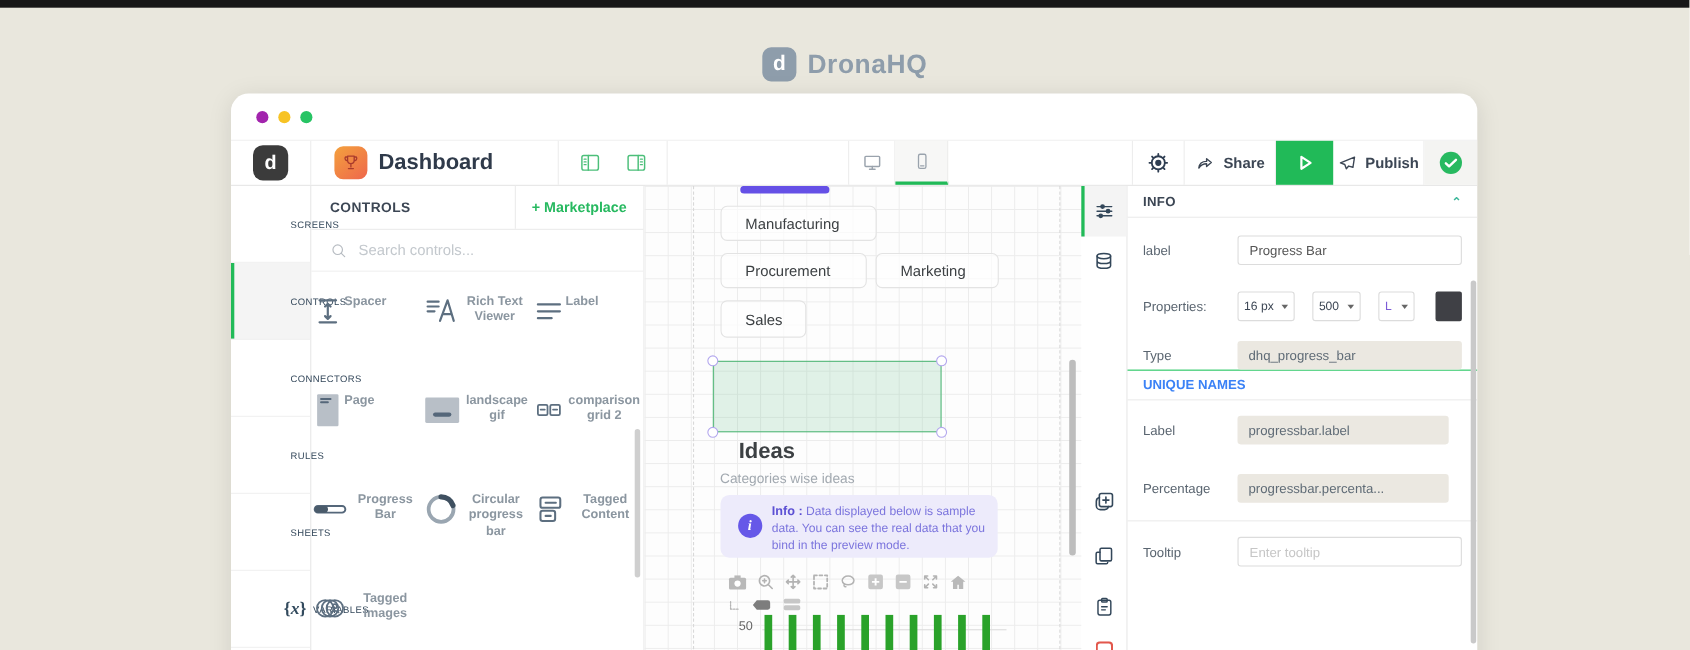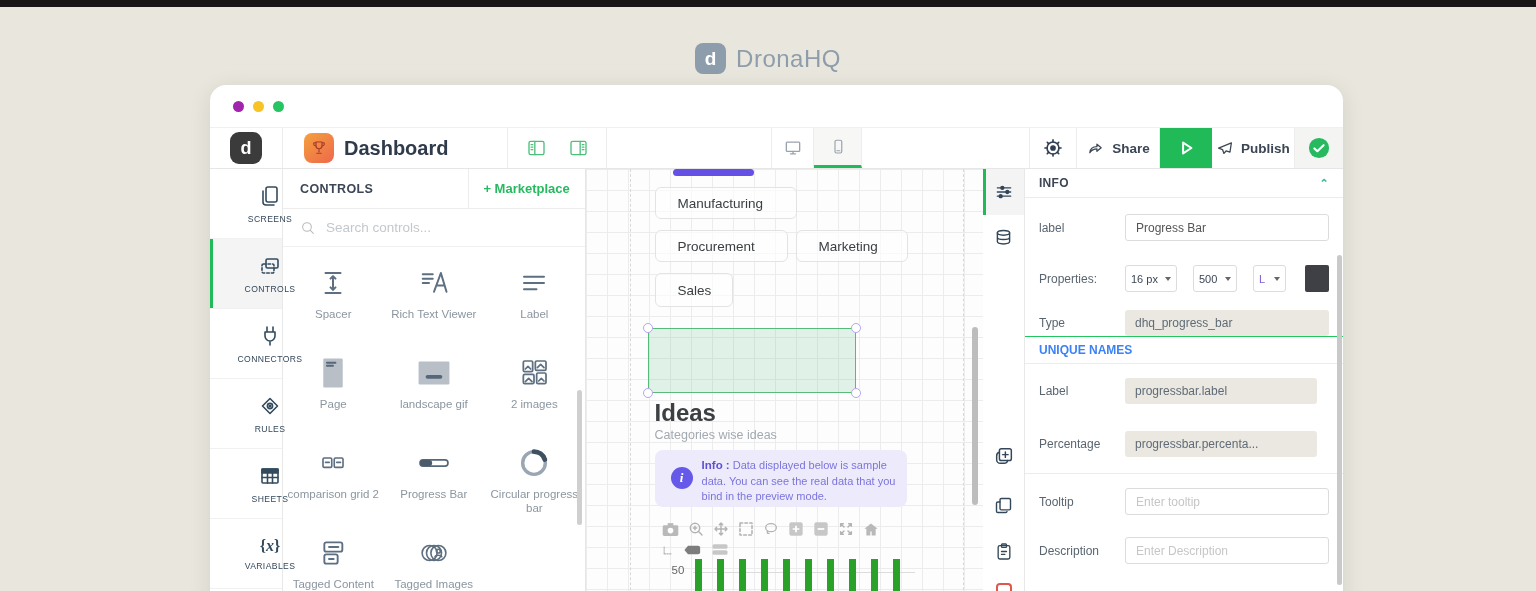--- a/index.html
+++ b/index.html
@@ -2,21 +2,21 @@
 <html><head>
 <meta charset="utf-8">
 <style>
   * { margin:0; padding:0; box-sizing:border-box; }
   html,body { width:1536px; height:591px; overflow:hidden; }
   body { background:#e9e7dd; font-family:"Liberation Sans", sans-serif; position:relative; }
   .topstrip { position:absolute; top:0; left:0; width:100%; height:7px; background:#171717; }
   
   .brand { position:absolute; top:43px; left:0; width:100%; display:flex; justify-content:center; align-items:center; gap:10px; }
   .brand-icon { width:31px; height:31px; border-radius:8px; background:#8e9dab; color:#fff; display:flex; align-items:center; justify-content:center; font-weight:bold; font-size:19px; }
-  .brand-name { font-size:24px; font-weight:normal; color:#8e9dab; letter-spacing:.5px; }
+  .brand-name { font-size:24px; font-weight:bold; color:#8e9dab; letter-spacing:.5px; }
   
   .window { position:absolute; left:210px; top:85px; width:1133px; height:560px; background:#fff; border-radius:16px 16px 0 0; box-shadow:0 4px 22px rgba(0,0,0,.10); overflow:hidden; }
   .chrome { height:42px; display:flex; align-items:center; padding-left:23px; gap:9px; }
   .dot { width:11px; height:11px; border-radius:50%; }
   .dot.p { background:#a224ad; } .dot.y { background:#f7c325; } .dot.g { background:#27c464; }
   
   .toolbar { height:42px; border-top:1px solid #f0f0f0; border-bottom:1px solid #e6e6e6; display:flex; }
   .tseg { border-right:1px solid #ededed; display:flex; align-items:center; justify-content:center; gap:8px; height:100%; }
   .s1{width:73px;} .s2{width:225px; justify-content:flex-start; padding-left:21px; gap:10px;} .s3{width:99px; gap:21px;}
   .s4{width:165px; border-right:1px solid #ededed;} .s5{width:42px;} .s6{width:48px; background:#f7f7f6; border-bottom:3px solid #21ba58;}
@@ -25,48 +25,48 @@
   .applogo { width:32px; height:32px; border-radius:9px; background:#3b3b3b; color:#fff; font-weight:bold; font-size:18px; display:flex; align-items:center; justify-content:center; }
   .projicon { width:30px; height:30px; border-radius:8px; background:linear-gradient(140deg,#f4a13d,#ee674c); display:flex; align-items:center; justify-content:center; }
   .apptitle { font-size:20px; font-weight:bold; color:#2f3a4a; }
   .tlabel { font-size:13.5px; font-weight:bold; color:#3c4654; }
   svg.ic { fill:none; stroke:currentColor; stroke-width:1.6; stroke-linecap:round; stroke-linejoin:round; }
   .checkc { width:22px; height:22px; }
   
   .main { display:flex; height:476px; }
   
   .nav { width:73px; border-right:1px solid #e8e8e8; }
-  .nav-item { height:70px; display:flex; flex-direction:column; align-items:center; justify-content:center; gap:6px; border-bottom:1px solid #f1f1f1; color:#334b5e; cursor:pointer;padding-left:48px; }
+  .nav-item { height:70px; display:flex; flex-direction:row; align-items:center; justify-content:flex-start; gap:6px; border-bottom:1px solid #f1f1f1; color:#334b5e; cursor:pointer;padding-left:48px; }
   .nav-item.sel { background:#f4f4f4; box-shadow:inset 3px 0 0 #21ba58; }
   .nav-item span { font-size:8.6px; letter-spacing:.4px; color:#33475a; }
   .vx { font-family:"Liberation Serif", serif; font-weight:bold; font-size:16px; }
   
   .cpanel { width:325px; border-right:1px solid #e6e6e6; position:relative; }
   .cphead { height:40px; border-bottom:1px solid #ececec; display:flex; align-items:stretch; }
   .cphead .t { flex:1; display:flex; align-items:center; padding-left:17px; font-size:12.5px; font-weight:bold; letter-spacing:.4px; color:#3c4654; }
   .cphead .m { width:117px; border-left:1px solid #ececec; display:flex; align-items:center; justify-content:center; font-size:13px; font-weight:bold; color:#27b960; cursor:pointer; }
   .cpsearch { height:38px; border-bottom:1px solid #f0f0f0; display:flex; align-items:center; gap:10px; padding-left:17px; color:#b9bec5; }
   .cpsearch input { border:none; outline:none; font-size:13.5px; color:#555; width:230px; font-family:inherit; }
   .cpsearch input::placeholder { color:#c3c8cd; }
   .cgrid { display:grid; grid-template-columns:1fr 1fr 1fr; grid-auto-rows:90px; padding-top:8px; }
-  .citem { display:flex; flex-direction:column; align-items:center; padding-top:8px; cursor:grab; }
+  .citem { display:flex; flex-direction:row; align-items:flex-start; padding-top:8px; cursor:grab;font-weight:bold; }
   .citem .cic { height:40px; display:flex; align-items:center; justify-content:center; color:#5d6f80; }
   .citem .clab { margin-top:4px; font-size:11.5px; color:#8b96a0; text-align:center; line-height:1.25; max-width:104px; }
   .cscroll { position:absolute; right:3px; top:221px; width:5px; height:135px; border-radius:3px; background:#cfcfcf; }
   
   .canvas { width:427px; position:relative; background:#fdfdfd;
     background-image:linear-gradient(#ececec 1px, transparent 1px),linear-gradient(90deg,#ececec 1px, transparent 1px);
     background-size:21px 21px; overflow:hidden; }
   .guide { position:absolute; top:0; bottom:0; border-left:1px dashed #d9d9d9; }
   .pbar-top { position:absolute; left:87px; top:0; width:81px; height:7px; border-radius:4px; background:#6550e6; }
   .chip { position:absolute; border:1px solid #e3e3e3; border-radius:6px; background:rgba(255,255,255,.65); display:flex; align-items:center; padding-left:22px; font-size:13.5px; color:#3c4043; cursor:pointer; }
   .selbox { position:absolute; left:62px; top:159px; width:208px; height:65px; background:rgba(108,197,143,.20); border:1.5px solid #57b97c; cursor:move; }
   .hdl { position:absolute; width:10px; height:10px; border-radius:50%; background:#fff; border:1.5px solid #b3a7ee; }
   .hdl.tl{left:-6px; top:-6px;} .hdl.tr{right:-6px; top:-6px;} .hdl.bl{left:-6px; bottom:-6px;} .hdl.br{right:-6px; bottom:-6px;}
-  .ideas-t { position:absolute; left:69px; top:230px; font-size:24px; font-weight:bold; color:#3c4043; }
+  .ideas-t { position:absolute; left:86px; top:230px; font-size:20px; font-weight:bold; color:#3c4043; }
   .ideas-s { position:absolute; left:69px; top:259px; font-size:12.5px; color:#a2a9b0; }
   .infobox { position:absolute; left:69px; top:281px; width:252px; height:57px; background:#edebfb; border-radius:8px; display:flex; }
   .infoic { width:22px; height:22px; border-radius:50%; background:#6658e8; color:#fff; font-family:"Liberation Serif",serif; font-style:italic; font-weight:bold; font-size:13px; display:flex; align-items:center; justify-content:center; margin:17px 9px 0 16px; flex:none; }
   .infotxt { font-size:11px; line-height:1.42; color:#7b74dd; padding:7px 10px 0 0; }
   .infotxt b { color:#5c50d4; font-size:11.5px; }
   .modebar { position:absolute; left:76px; top:352px; display:flex; gap:9px; align-items:center; color:#b3b3b3; }
   .modebar2 { position:absolute; left:76px; top:374px; display:flex; gap:8px; align-items:center; color:#b3b3b3; }
   .ytick { position:absolute; left:86px; top:395px; font-size:11.5px; color:#666; }
   .gline { position:absolute; left:107px; top:403px; width:222px; height:1px; background:#dcdcdc; }
   .barswrap { position:absolute; left:109px; top:390px; display:flex; gap:15px; }
@@ -275,32 +275,20 @@
           <div class="cic">
               <svg width="36" height="26" viewBox="0 0 28 20">
             <rect x="2" y="1" width="24" height="18" rx="1" fill="#b8bfc7"></rect>
             <path d="M9 13h10" stroke="#55677a" stroke-width="3" stroke-linecap="round"></path>
               </svg>
             </div>
           <div class="clab">landscape gif</div>
         </div>
         <div class="citem">
           <div class="cic">
-              <svg class="ic" width="32" height="32" viewBox="0 0 24 24" style="stroke-width:1.3">
-            <rect x="4" y="3" width="7" height="8" rx="1"></rect>
-                <rect x="13" y="3" width="8" height="7" rx="1"></rect>
-            <rect x="4" y="13" width="8" height="7" rx="1"></rect>
-                <rect x="14" y="12" width="7" height="8" rx="1"></rect>
-            <path d="M5.5 9l2-2 2 2M14.5 8l2.5-2.5L19.5 8M5.5 18.5l2.5-2.5 2.5 2.5M15.5 18l2-2 2 2"></path>
-              </svg>
-            </div>
-          <div class="clab">2 images</div>
-        </div>
-        <div class="citem">
-          <div class="cic">
               <svg class="ic" width="30" height="30" viewBox="0 0 24 24" style="stroke-width:1.3">
             <rect x="4" y="8" width="7" height="7.5" rx="1"></rect>
                 <rect x="13" y="8" width="7" height="7.5" rx="1"></rect>
             <path d="M6 11.5h3M15 11.5h3"></path>
               </svg>
             </div>
           <div class="clab">comparison grid 2</div>
         </div>
         <div class="citem">
           <div class="cic">
@@ -514,21 +502,17 @@
       </div>
       <div class="prow" style="margin-top:27px">
         <span class="pl">Percentage</span>
         <div class="pdis" style="margin-right:12px">progressbar.percenta...</div>
       </div>
       <div class="pdiv"></div>
       <div class="prow" style="margin-top:14px">
         <span class="pl">Tooltip</span>
         <input class="pin" placeholder="Enter tooltip" style="">
       </div>
-      <div class="prow" style="margin-top:22px">
-        <span class="pl">Description</span>
-        <input class="pin" placeholder="Enter Description" style="">
-      </div>
 
       <div class="pscroll"></div>
     </div>
   </div>
 </div>
 
 </body></html>

